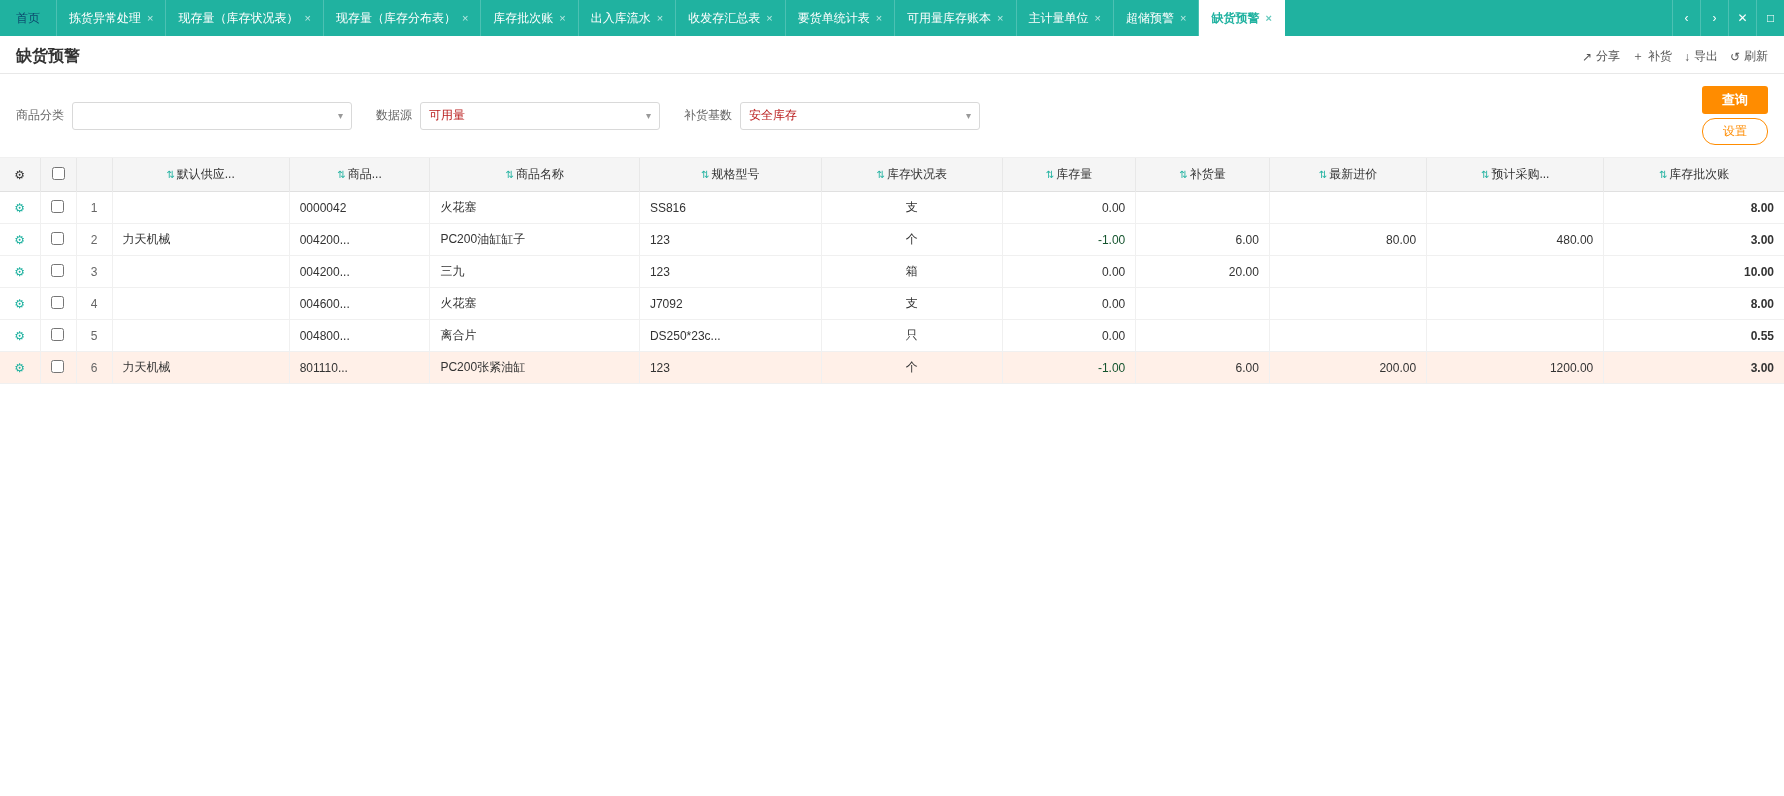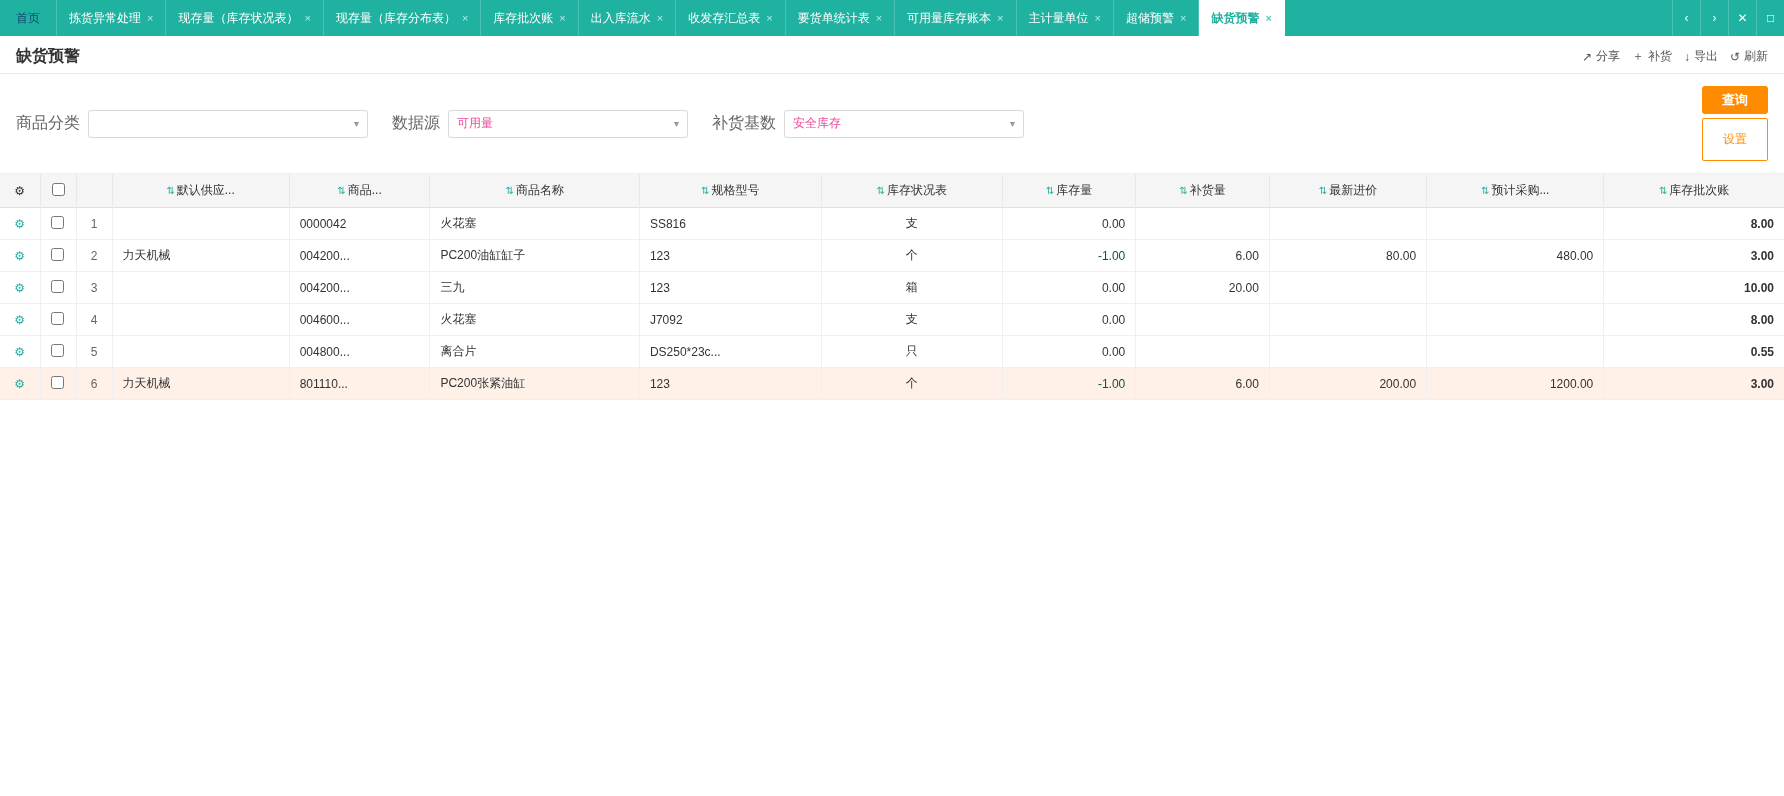--- a/index.html
+++ b/index.html
@@ -110,39 +110,39 @@
       border-bottom: 1px solid #f0f0f0;
       position: relative;
     }
     .filter-item {
       display: flex;
       align-items: center;
       gap: 8px;
     }
     .filter-label {
       color: #666;
-      font-size: 16px;
+      font-size: 12px;
       white-space: nowrap;
     }
     .filter-select {
       display: flex;
       align-items: center;
       border: 1px solid #d9d9d9;
       border-radius: 3px;
       padding: 4px 8px;
       min-width: 200px;
       height: 28px;
       background: #fff;
       cursor: pointer;
       position: relative;
     }
     .filter-select-text {
       flex: 1;
       font-size: 12px;
-      color: #ec4899;
+      color: #b91c1c;
     }
     .filter-select-arrow {
       color: #999;
       font-size: 10px;
     }
     .filter-select.wide { min-width: 280px; }
     .filter-select.medium { min-width: 240px; }
 
     .filter-actions {
       margin-left: auto;
@@ -158,22 +158,22 @@
       border-radius: 3px;
       padding: 5px 20px;
       cursor: pointer;
       font-size: 13px;
       font-weight: bold;
     }
     .btn-settings {
       background: #fff;
       color: #ff8c00;
       border: 1px solid #ff8c00;
-      border-radius: 2px;
-      padding: 12px 20px;
+      border-radius: 13px;
+      padding: 4px 20px;
       cursor: pointer;
       font-size: 12px;
     }
 
     
     .table-container {
       padding: 0;
       overflow-x: auto;
     }
     table {

